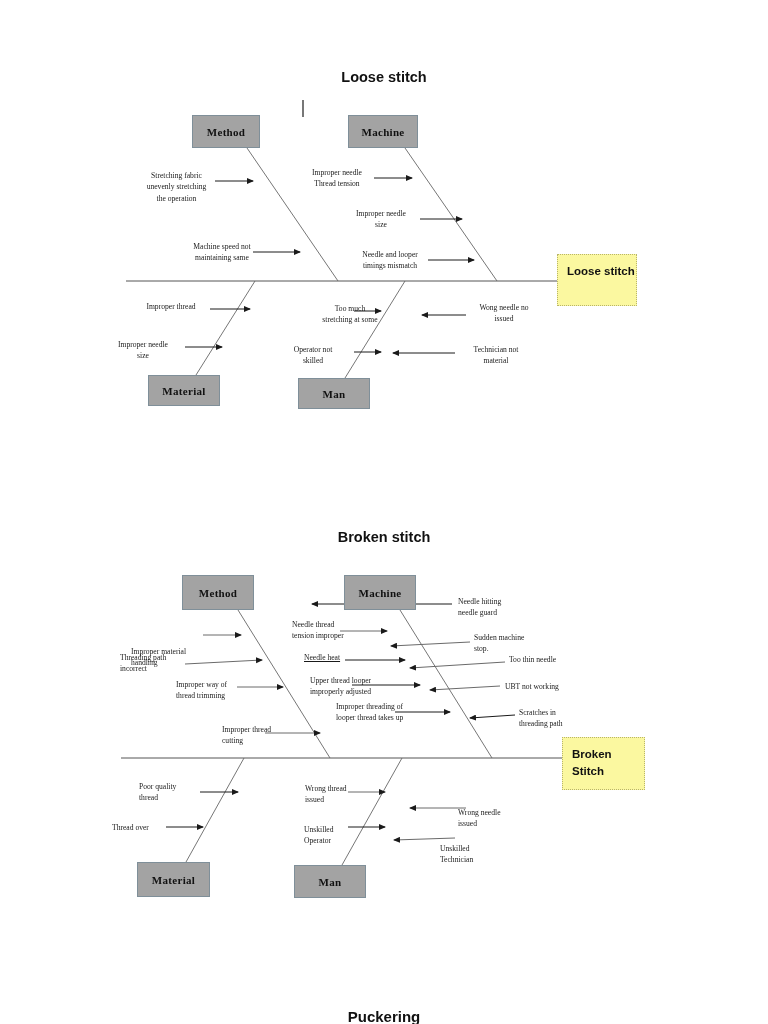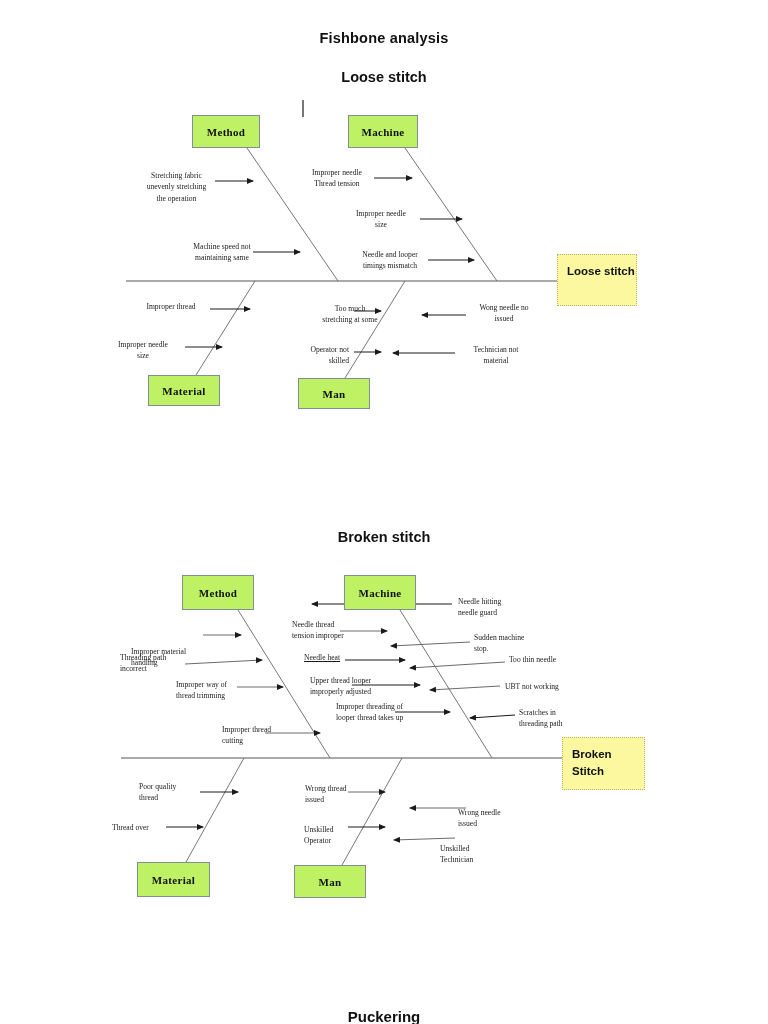--- a/index.html
+++ b/index.html
@@ -34,21 +34,21 @@
   #sub-title-3 { top: 1008px; font-size: 15px; }
 
   .fish {
     position: absolute;
     left: 0;
   }
   .fish svg { display: block; }
 
   .cat-box {
     position: absolute;
-    background: #bef264;
+    background: #a3a3a3;
     border: 1px solid #7f8f99;
     box-sizing: border-box;
     font-family: "Liberation Serif", serif;
     font-weight: bold;
     font-size: 11px;
     color: #111;
     display: flex;
     align-items: center;
     justify-content: center;
     letter-spacing: 0.3px;
@@ -78,21 +78,20 @@
     position: absolute;
     width: 2px;
     background: #777;
   }
 </style>
 </head>
 <body>
 
 <div class="page">
 
-  <div class="title" id="main-title">Fishbone analysis</div>
 
   <div class="title" id="sub-title-1">Loose stitch</div>
 
   <div class="tick" style="left:302px; top:100px; height:17px;"></div>
 
   <div class="fish" style="top:0px;">
     <svg width="768" height="430" viewBox="0 0 768 430">
       <defs>
         <marker id="ah1" markerWidth="7" markerHeight="7" refX="6" refY="3" orient="auto" markerUnits="strokeWidth">
           <path d="M0,0 L7,3 L0,6 z" fill="#1a1a1a"></path>
@@ -147,21 +146,21 @@
 Thread tension</div>
   <div class="cause center" style="left:344px; top:208px; width:74px;">Improper needle
 size</div>
   <div class="cause center" style="left:350px; top:249px; width:80px;">Needle and looper
 timings mismatch</div>
   <div class="cause center" style="left:134px; top:301px; width:74px;">Improper thread</div>
   <div class="cause center" style="left:105px; top:339px; width:76px;">Improper needle
 size</div>
   <div class="cause center" style="left:308px; top:303px; width:84px;">Too much
 stretching at some</div>
-  <div class="cause center" style="left:277px; top:344px; width:72px;text-align:right;">Operator not
+  <div class="cause center" style="left:277px; top:344px; width:72px;">Operator not
 skilled</div>
   <div class="cause center" style="left:464px; top:302px; width:80px;">Wong needle no
 issued</div>
   <div class="cause center" style="left:458px; top:344px; width:76px;">Technician not
 material</div>
 
   <div class="title" id="sub-title-2">Broken stitch</div>
 
   <div class="fish" style="top:500px;">
     <svg width="768" height="430" viewBox="0 0 768 430">

